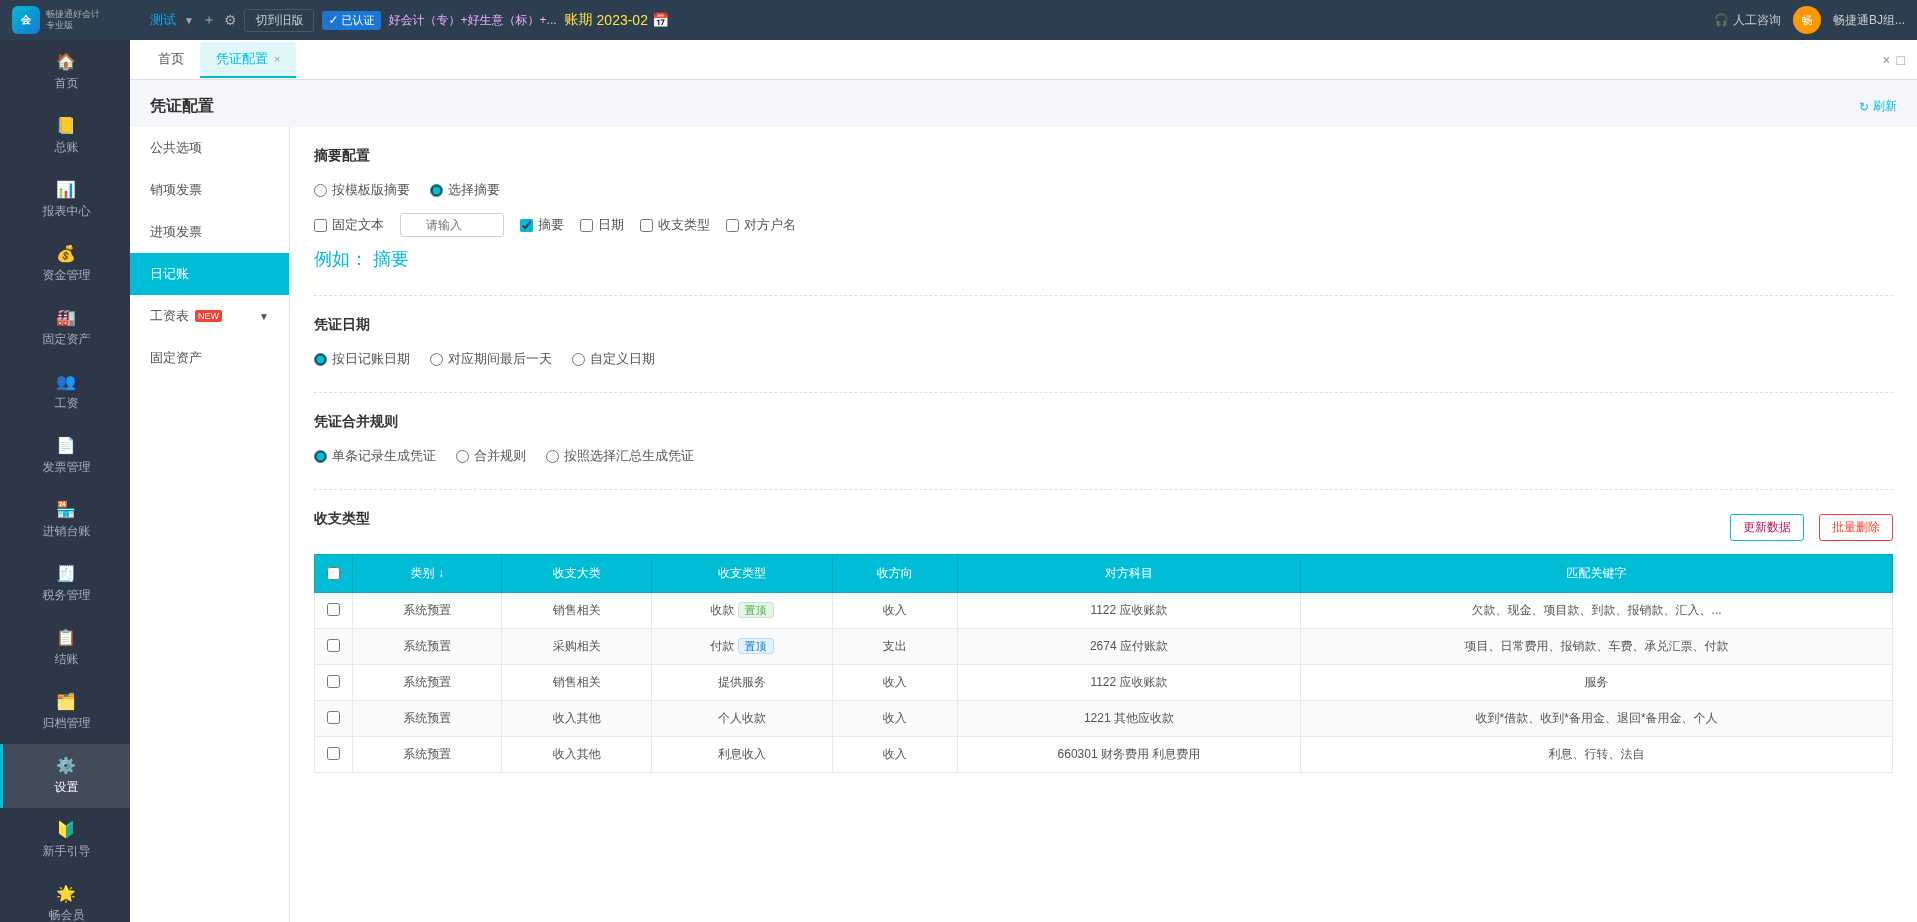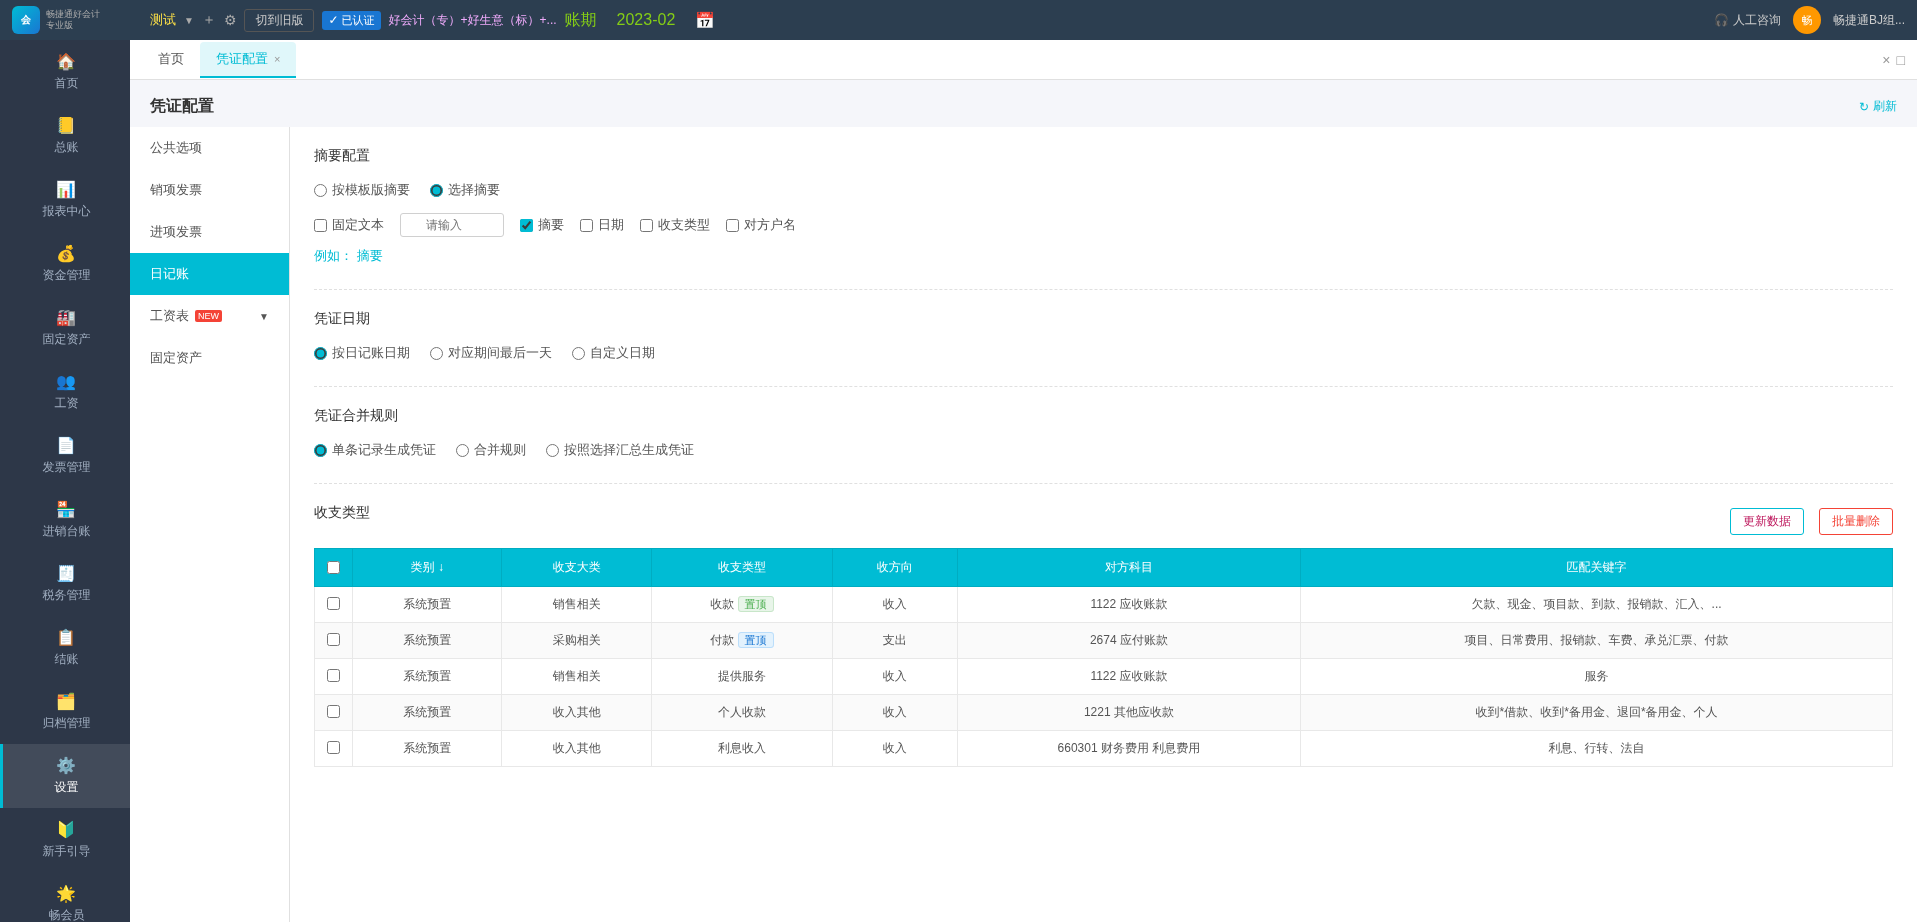--- a/index.html
+++ b/index.html
@@ -5,27 +5,27 @@
     * { box-sizing: border-box; margin: 0; padding: 0; }
     body { font-family: 'Microsoft YaHei', Arial, sans-serif; font-size: 13px; background: #f0f2f5; color: #333; display: flex; flex-direction: column; height: 922px; overflow: hidden; }
 
     
     .top-bar { height: 40px; background: #2c3e50; display: flex; align-items: center; padding: 0 12px; gap: 10px; flex-shrink: 0; color: #ccc; }
     .top-bar-logo { display: flex; align-items: center; gap: 6px; width: 128px; }
     .logo-icon { width: 28px; height: 28px; background: linear-gradient(135deg, #00bcd4, #1976d2); border-radius: 6px; display: flex; align-items: center; justify-content: center; color: white; font-size: 10px; font-weight: bold; }
     .logo-text { color: white; font-size: 12px; line-height: 1.2; }
     .logo-text span { display: block; font-size: 9px; color: #aaa; }
     .top-bar-content { flex: 1; display: flex; align-items: center; gap: 8px; }
-    .test-label { color: #fde047; font-size: 13px; }
+    .test-label { color: #0ea5e9; font-size: 13px; }
     .dropdown-arrow { color: #aaa; font-size: 10px; cursor: pointer; }
     .top-bar-icon { color: #aaa; cursor: pointer; font-size: 14px; }
     .switch-btn { background: transparent; border: 1px solid #555; color: #ccc; padding: 2px 10px; border-radius: 3px; cursor: pointer; font-size: 12px; }
     .status-tag { background: #1976d2; color: white; padding: 2px 6px; border-radius: 3px; font-size: 11px; display: flex; align-items: center; gap: 3px; }
     .good-accounting { color: #f0abfc; font-size: 12px; }
-    .account-period { color: #84cc16; font-size: 16px; display: flex; align-items: center; gap: 20px; }
+    .account-period { color: #fde047; font-size: 14px; display: flex; align-items: center; gap: 4px; }
     .top-bar-right { display: flex; align-items: center; gap: 12px; margin-left: auto; }
     .customer-service { color: #ccc; font-size: 12px; display: flex; align-items: center; gap: 4px; cursor: pointer; }
     .user-avatar { width: 28px; height: 28px; background: #ff9800; border-radius: 50%; display: flex; align-items: center; justify-content: center; color: white; font-size: 11px; }
     .username { color: #ccc; font-size: 12px; }
 
     
     .main-layout { display: flex; flex: 1; overflow: hidden; }
 
     
     .sidebar { width: 130px; background: #2d3748; display: flex; flex-direction: column; flex-shrink: 0; overflow-y: auto; }
@@ -60,34 +60,34 @@
     .left-nav-item { padding: 12px 20px; font-size: 13px; color: #555; cursor: pointer; position: relative; display: flex; align-items: center; gap: 6px; }
     .left-nav-item.active { background: #00bcd4; color: #fff; }
     .left-nav-item .new-badge { background: #f44336; color: white; font-size: 9px; padding: 1px 3px; border-radius: 2px; }
     .left-nav-item .expand-arrow { margin-left: auto; font-size: 10px; }
 
     
     .right-content { flex: 1; overflow-y: auto; padding: 20px 24px; background: #fff; }
 
     
     .section { margin-bottom: 24px; }
-    .section-title { font-size: 14px; font-weight: normal; color: #333; margin-bottom: 16px; }
+    .section-title { font-size: 14px; font-weight: bold; color: #333; margin-bottom: 16px; }
     .section-divider { border: none; border-top: 1px dashed #e0e0e0; margin: 20px 0; }
 
     
     .radio-group { display: flex; gap: 20px; align-items: center; margin-bottom: 14px; }
     .radio-label { display: flex; align-items: center; gap: 5px; cursor: pointer; color: #555; font-size: 13px; }
     .radio-label input[type="radio"] { accent-color: #00bcd4; }
 
     
     .checkbox-row { display: flex; align-items: center; gap: 16px; margin-bottom: 10px; }
     .checkbox-label { display: flex; align-items: center; gap: 5px; font-size: 13px; color: #555; cursor: pointer; }
     .checkbox-label input[type="checkbox"] { accent-color: #00bcd4; }
     .text-input { border: 1px solid #d0d0d0; border-radius: 3px; padding: 4px 25px; font-size: 12px; color: #999; width: 104px; }
-    .example-text { color: #00bcd4; font-size: 13px; margin-top: 4px; }
+    .example-text { color: #00bcd4; font-size: 18px; margin-top: 4px; }
     .example-highlight { color: #00bcd4; }
 
     
     .table-header-row { display: flex; justify-content: space-between; align-items: center; margin-bottom: 10px; }
     .table-actions { display: flex; gap: 8px; }
     .action-btn { padding: 4px 12px; border: 1px solid #ccc; border-radius: 3px; background: #fff; font-size: 12px; cursor: pointer; color: #555; }
     .action-btn.primary { border-color: #00bcd4; color: #be185d; }
     .action-btn.danger { border-color: #f44336; color: #f44336; margin-left: 7px; }
 
     

